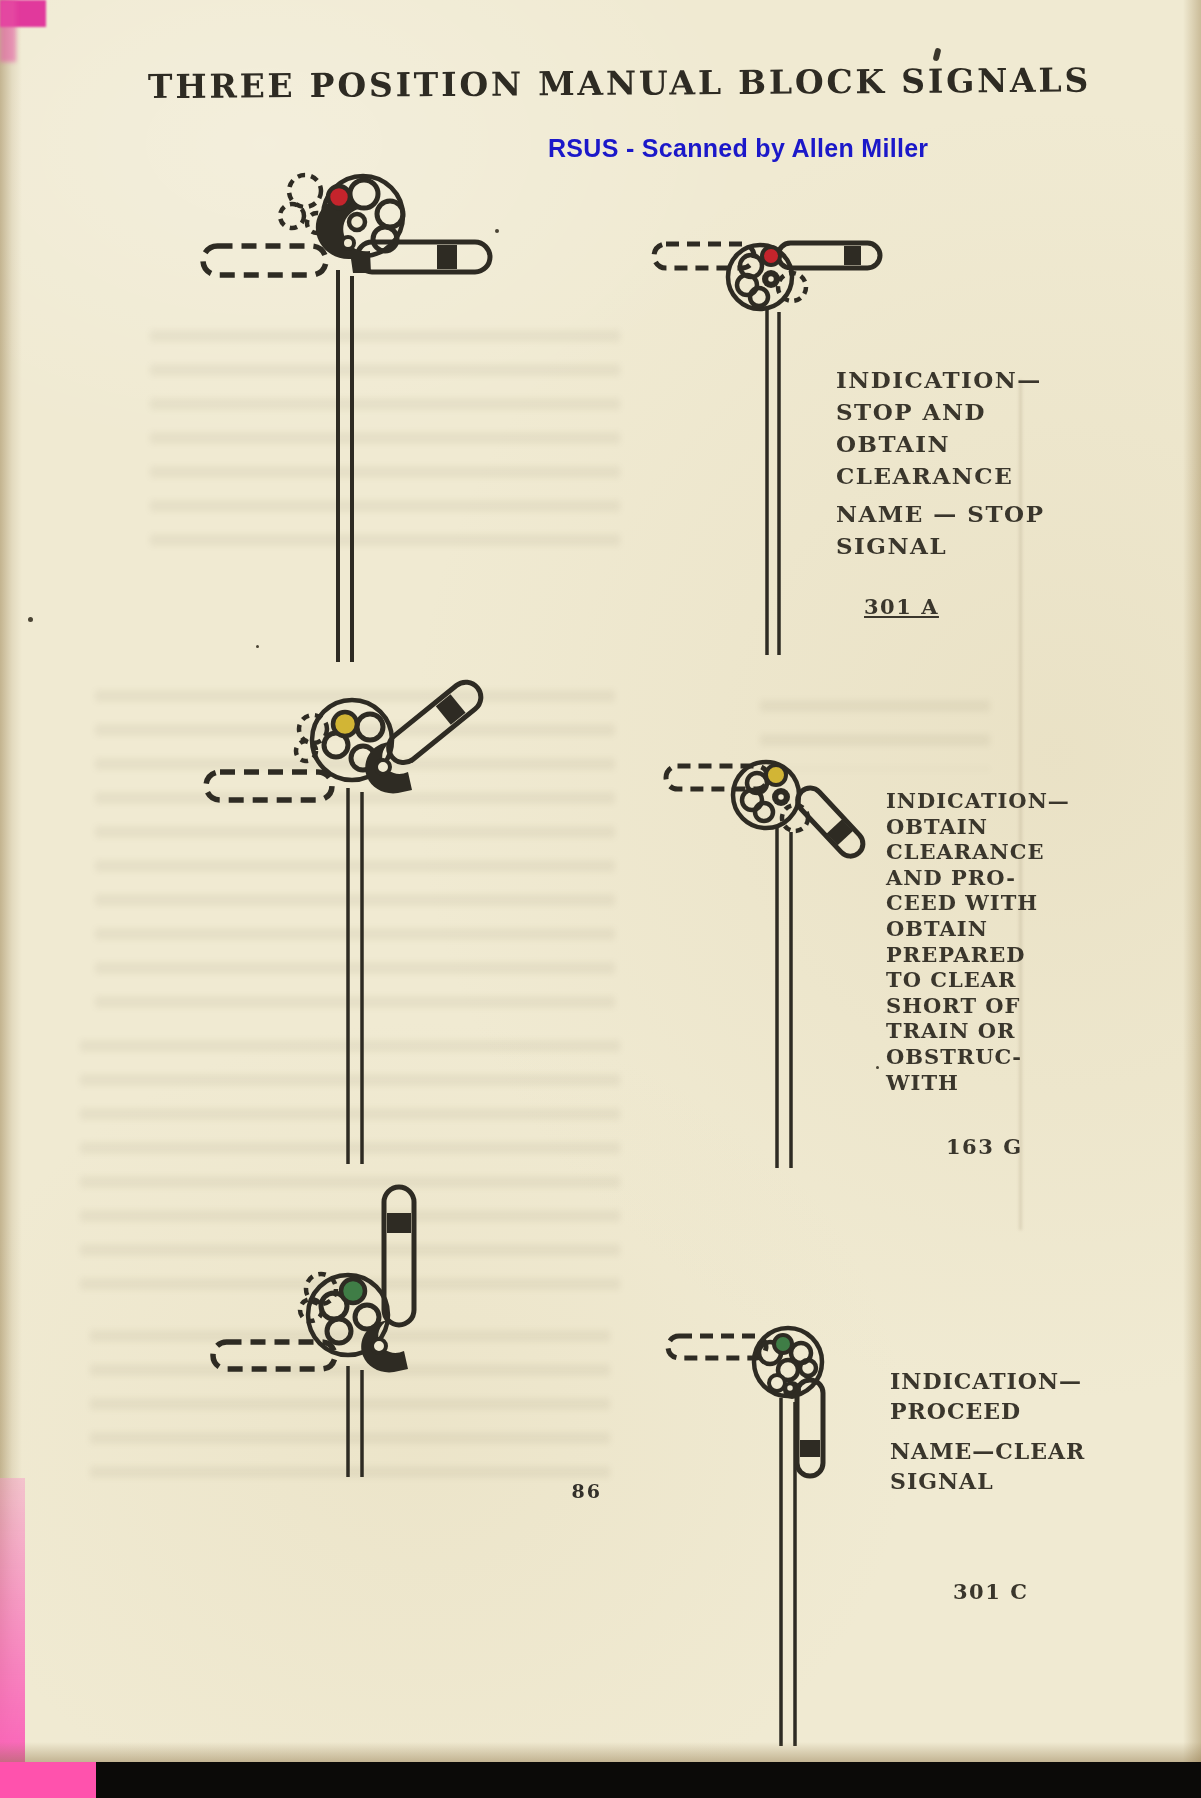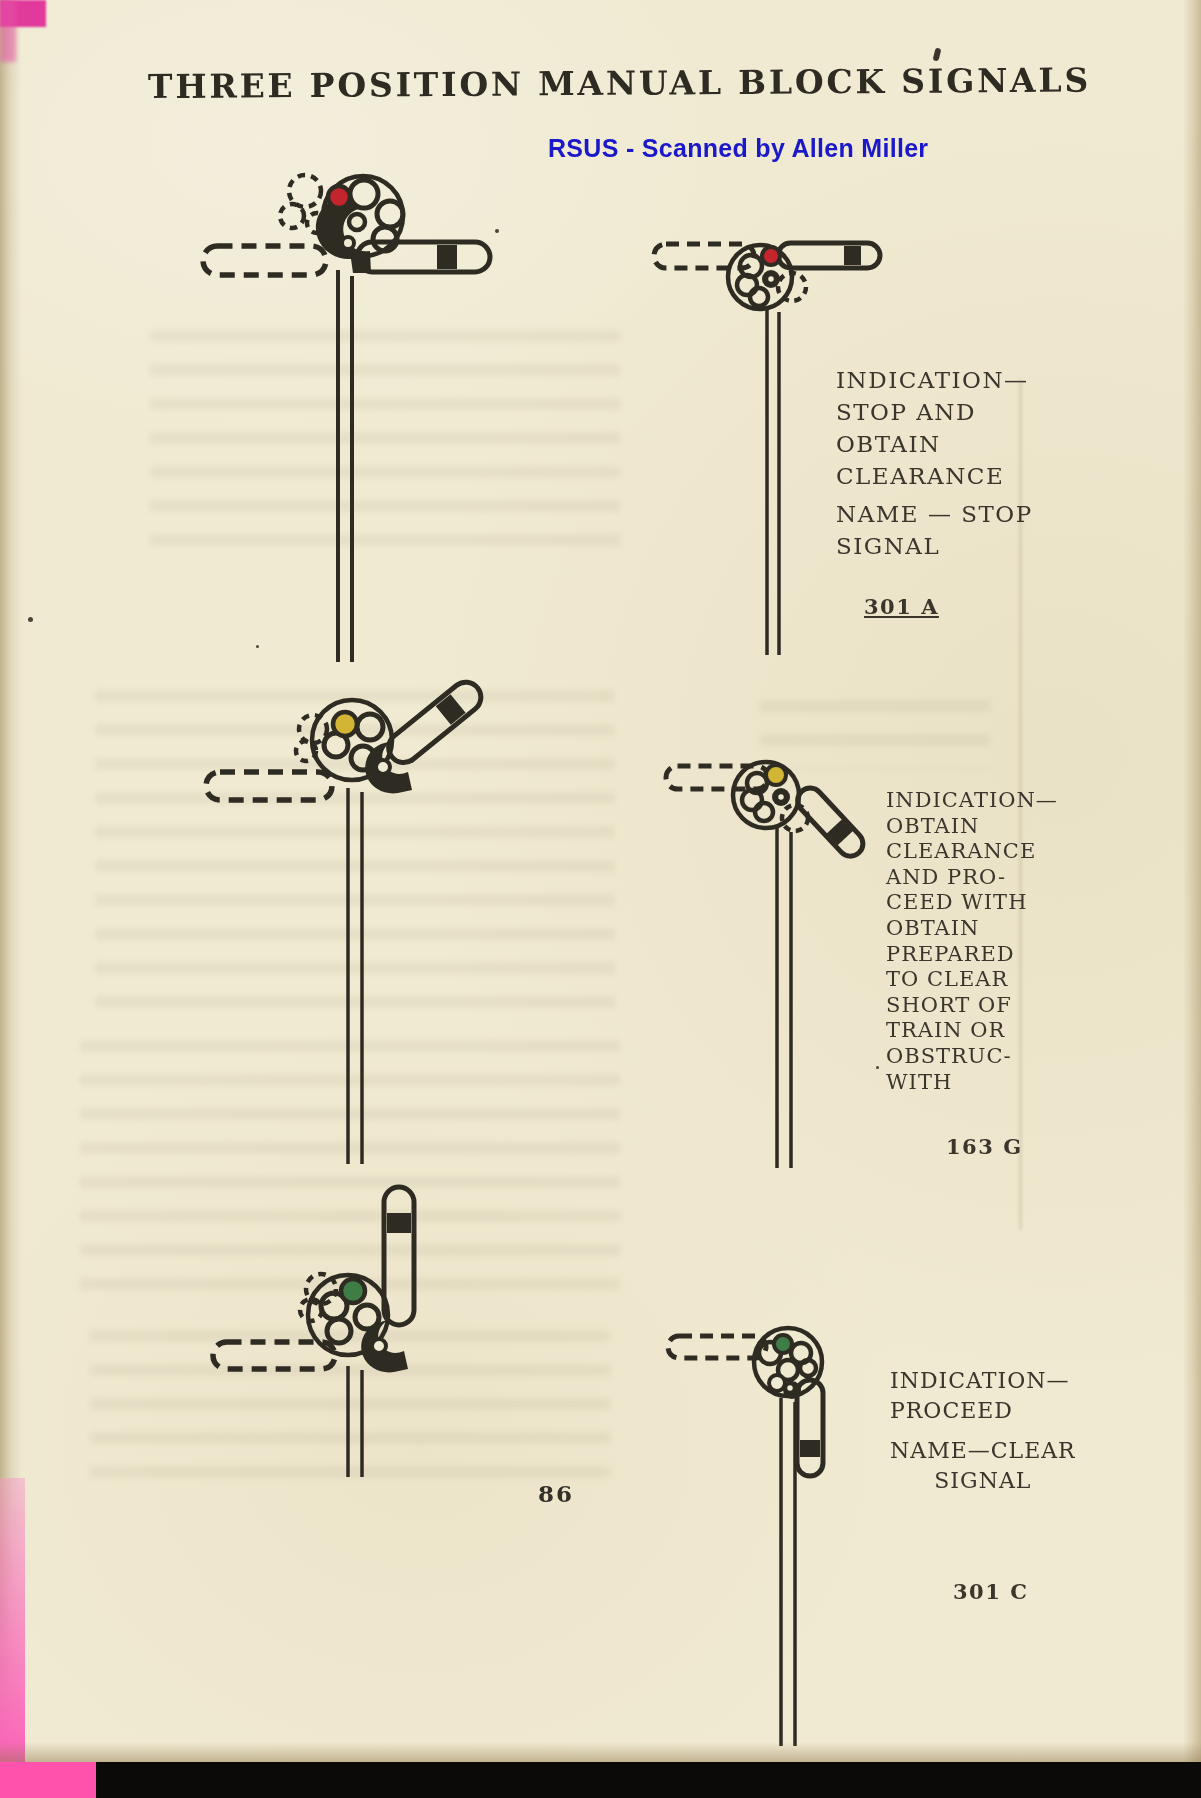--- a/index.html
+++ b/index.html
@@ -30,35 +30,35 @@
   .speck{background:#4a4434;border-radius:50%;}
   .quote-mark{left:934px;top:48px;width:6px;height:13px;background:#3a362c;border-radius:3px;transform:rotate(14deg);}
   
   .ghost{opacity:.075;filter:blur(3px);
     background:repeating-linear-gradient(180deg, #6b6244 0 12px, transparent 12px 34px);}
   
   .title{left:148px;top:64px;width:880px;color:#2e2b23;font-weight:bold;font-size:33px;
     letter-spacing:2.8px;transform:rotate(-.4deg);white-space:nowrap;}
   .watermark{left:548px;top:118px;font-family:"Liberation Sans", sans-serif;font-weight:bold;
     font-size:25px;letter-spacing:.3px;color:#1b18c9;white-space:nowrap;margin-top:16px;}
-  .tblock{color:#3a362c;font-weight:normal;white-space:nowrap;}
+  .tblock{color:#3a362c;font-weight:bold;white-space:nowrap;}
   .tb1{font-size:23px;line-height:32px;letter-spacing:1.5px;}
   .ind1{left:836px;top:364px;}
   .nm1{left:836px;top:498px;}
   .tb2{font-size:21px;line-height:25.6px;letter-spacing:1px;}
   .ind2{left:886px;top:788px;}
   .tb3{font-size:22px;line-height:30px;letter-spacing:1px;}
   .ind3{left:890px;top:1366px;}
-  .nm3{left:890px;top:1436px;text-align:center;}
+  .nm3{left:890px;top:1436px;}
   .rule{color:#3a362c;font-weight:bold;font-size:21px;letter-spacing:1.5px;white-space:nowrap;}
   .r1{left:864px;top:594px;text-decoration:underline;}
   .r2{left:946px;top:1134px;}
   .r3{left:953px;top:1532px;margin-top:47px;}
-  .pageno{left:538px;top:1480px;width:64px;text-align:left;color:#33302a;
-    font-weight:bold;font-size:23px;letter-spacing:2px;}
+  .pageno{left:538px;top:1480px;width:64px;text-align:right;color:#33302a;
+    font-weight:bold;font-size:19px;letter-spacing:2px;}
   
   .sig{position:absolute;overflow:visible;}
   .sig *{vector-effect:none;}
 </style>
 </head>
 <body>
 
 <div class="page">
 
   <div class="abs ghost" style="left:150px;top:330px;width:470px;height:230px;"></div>

